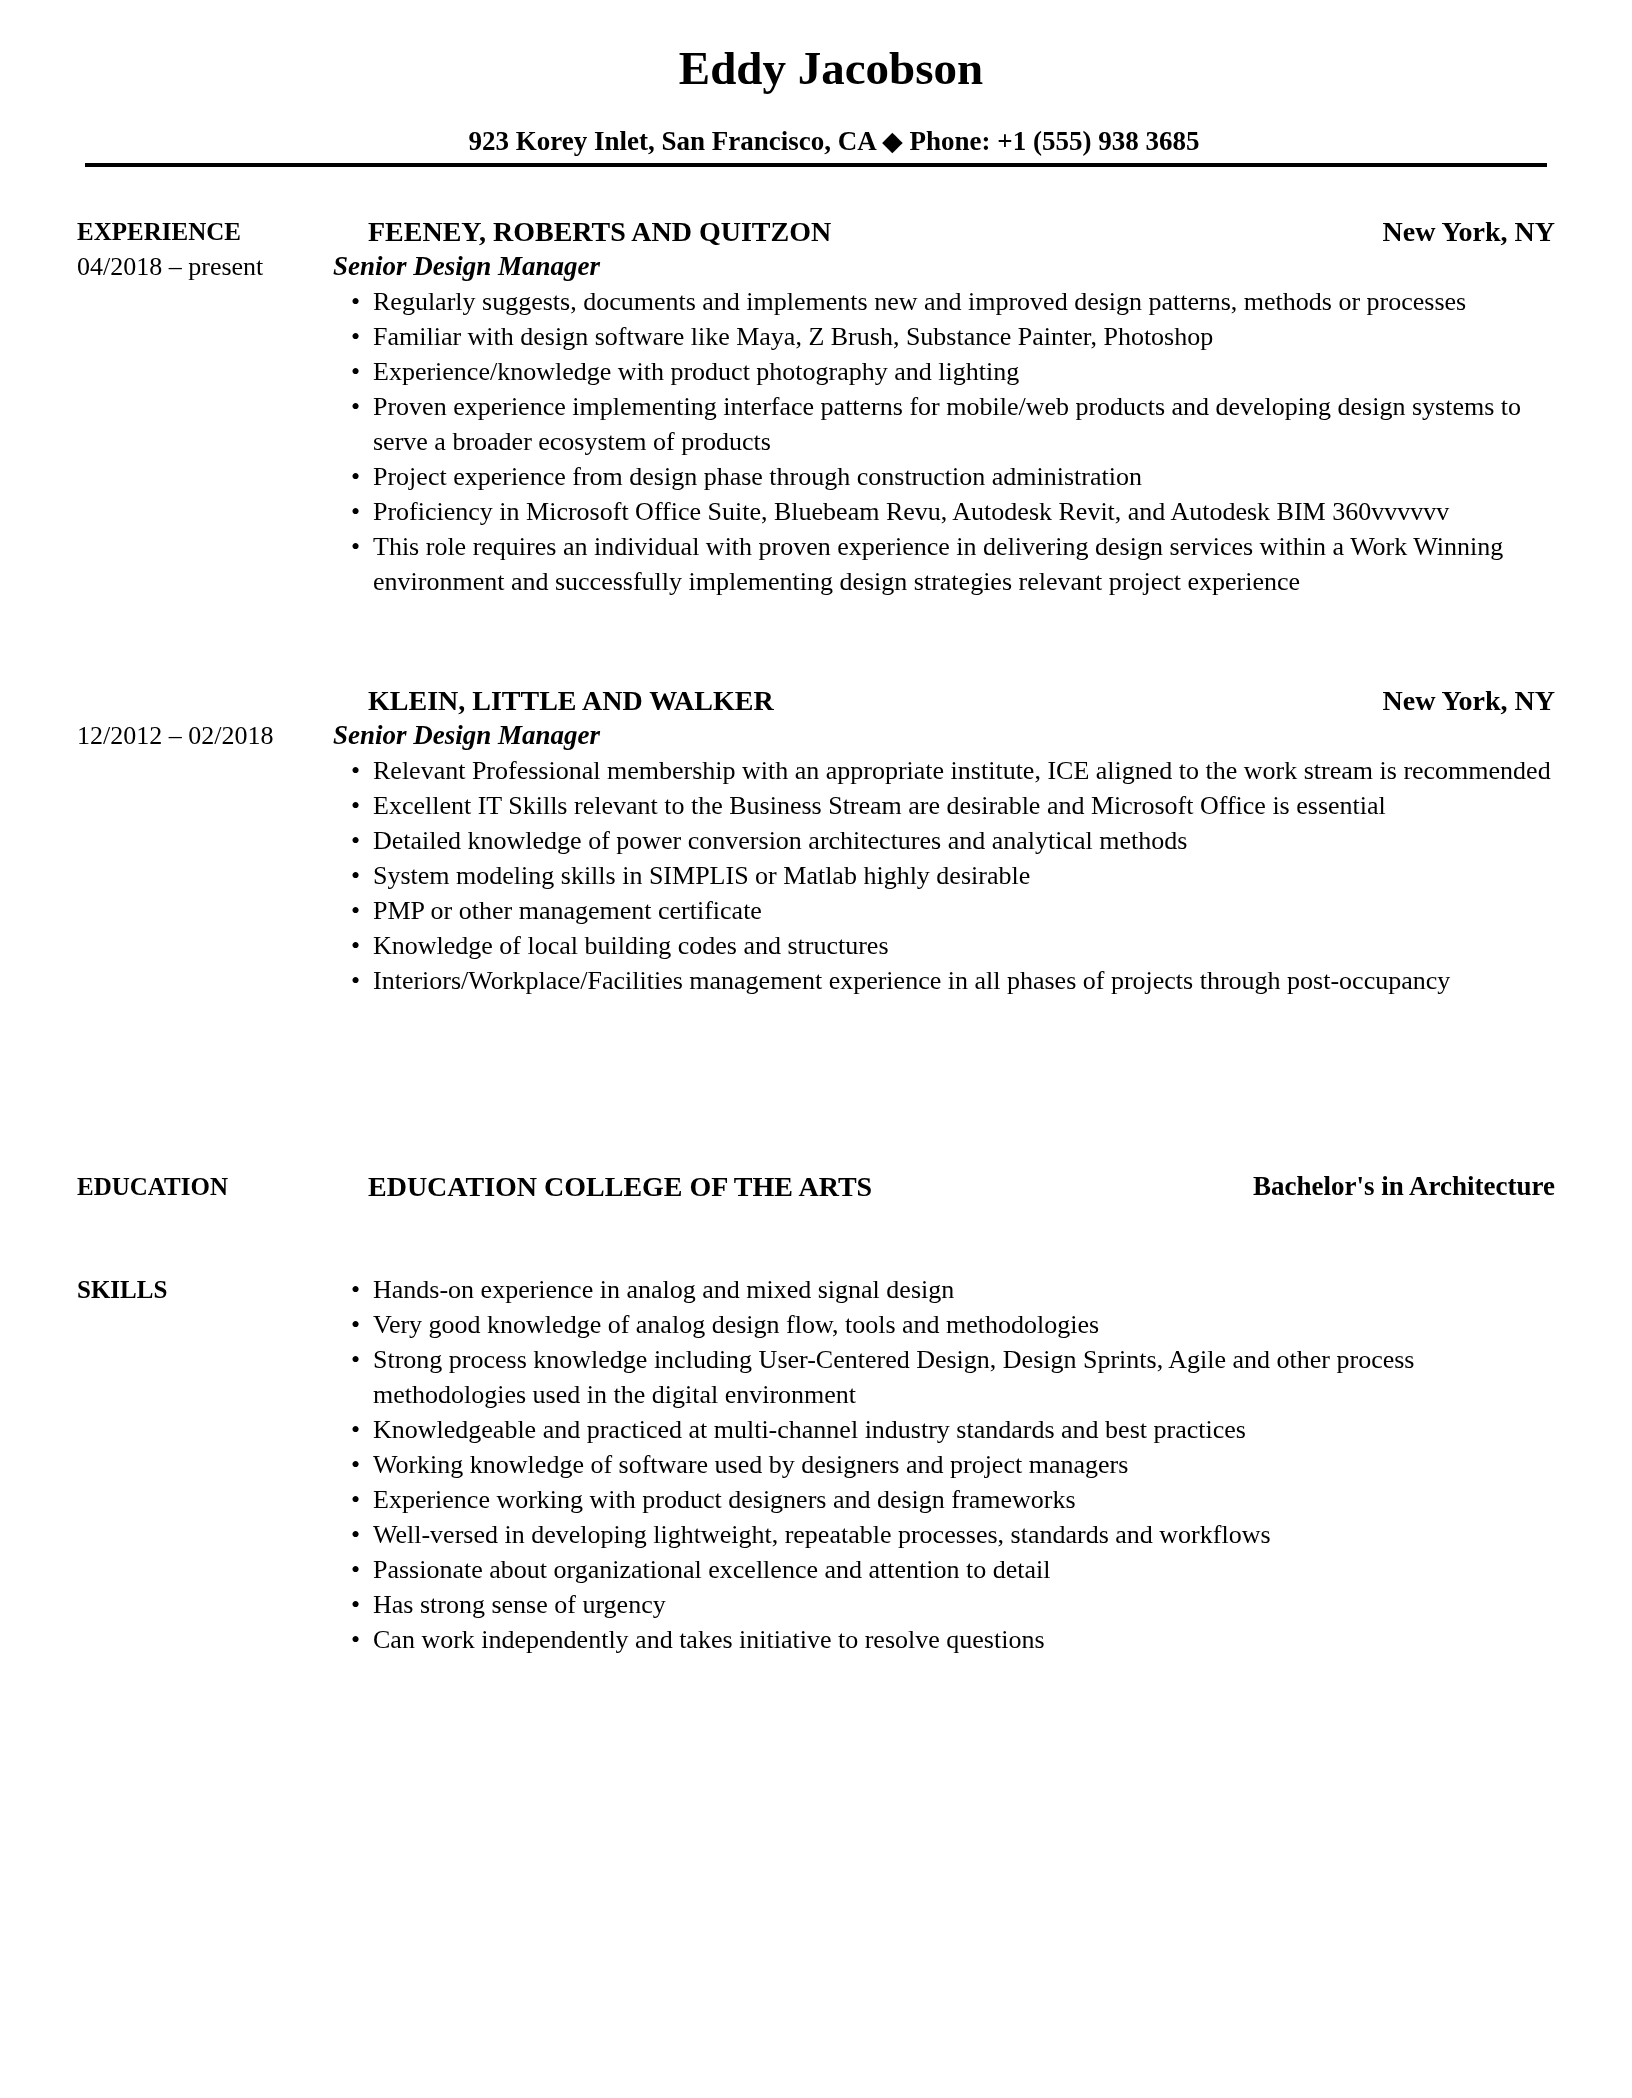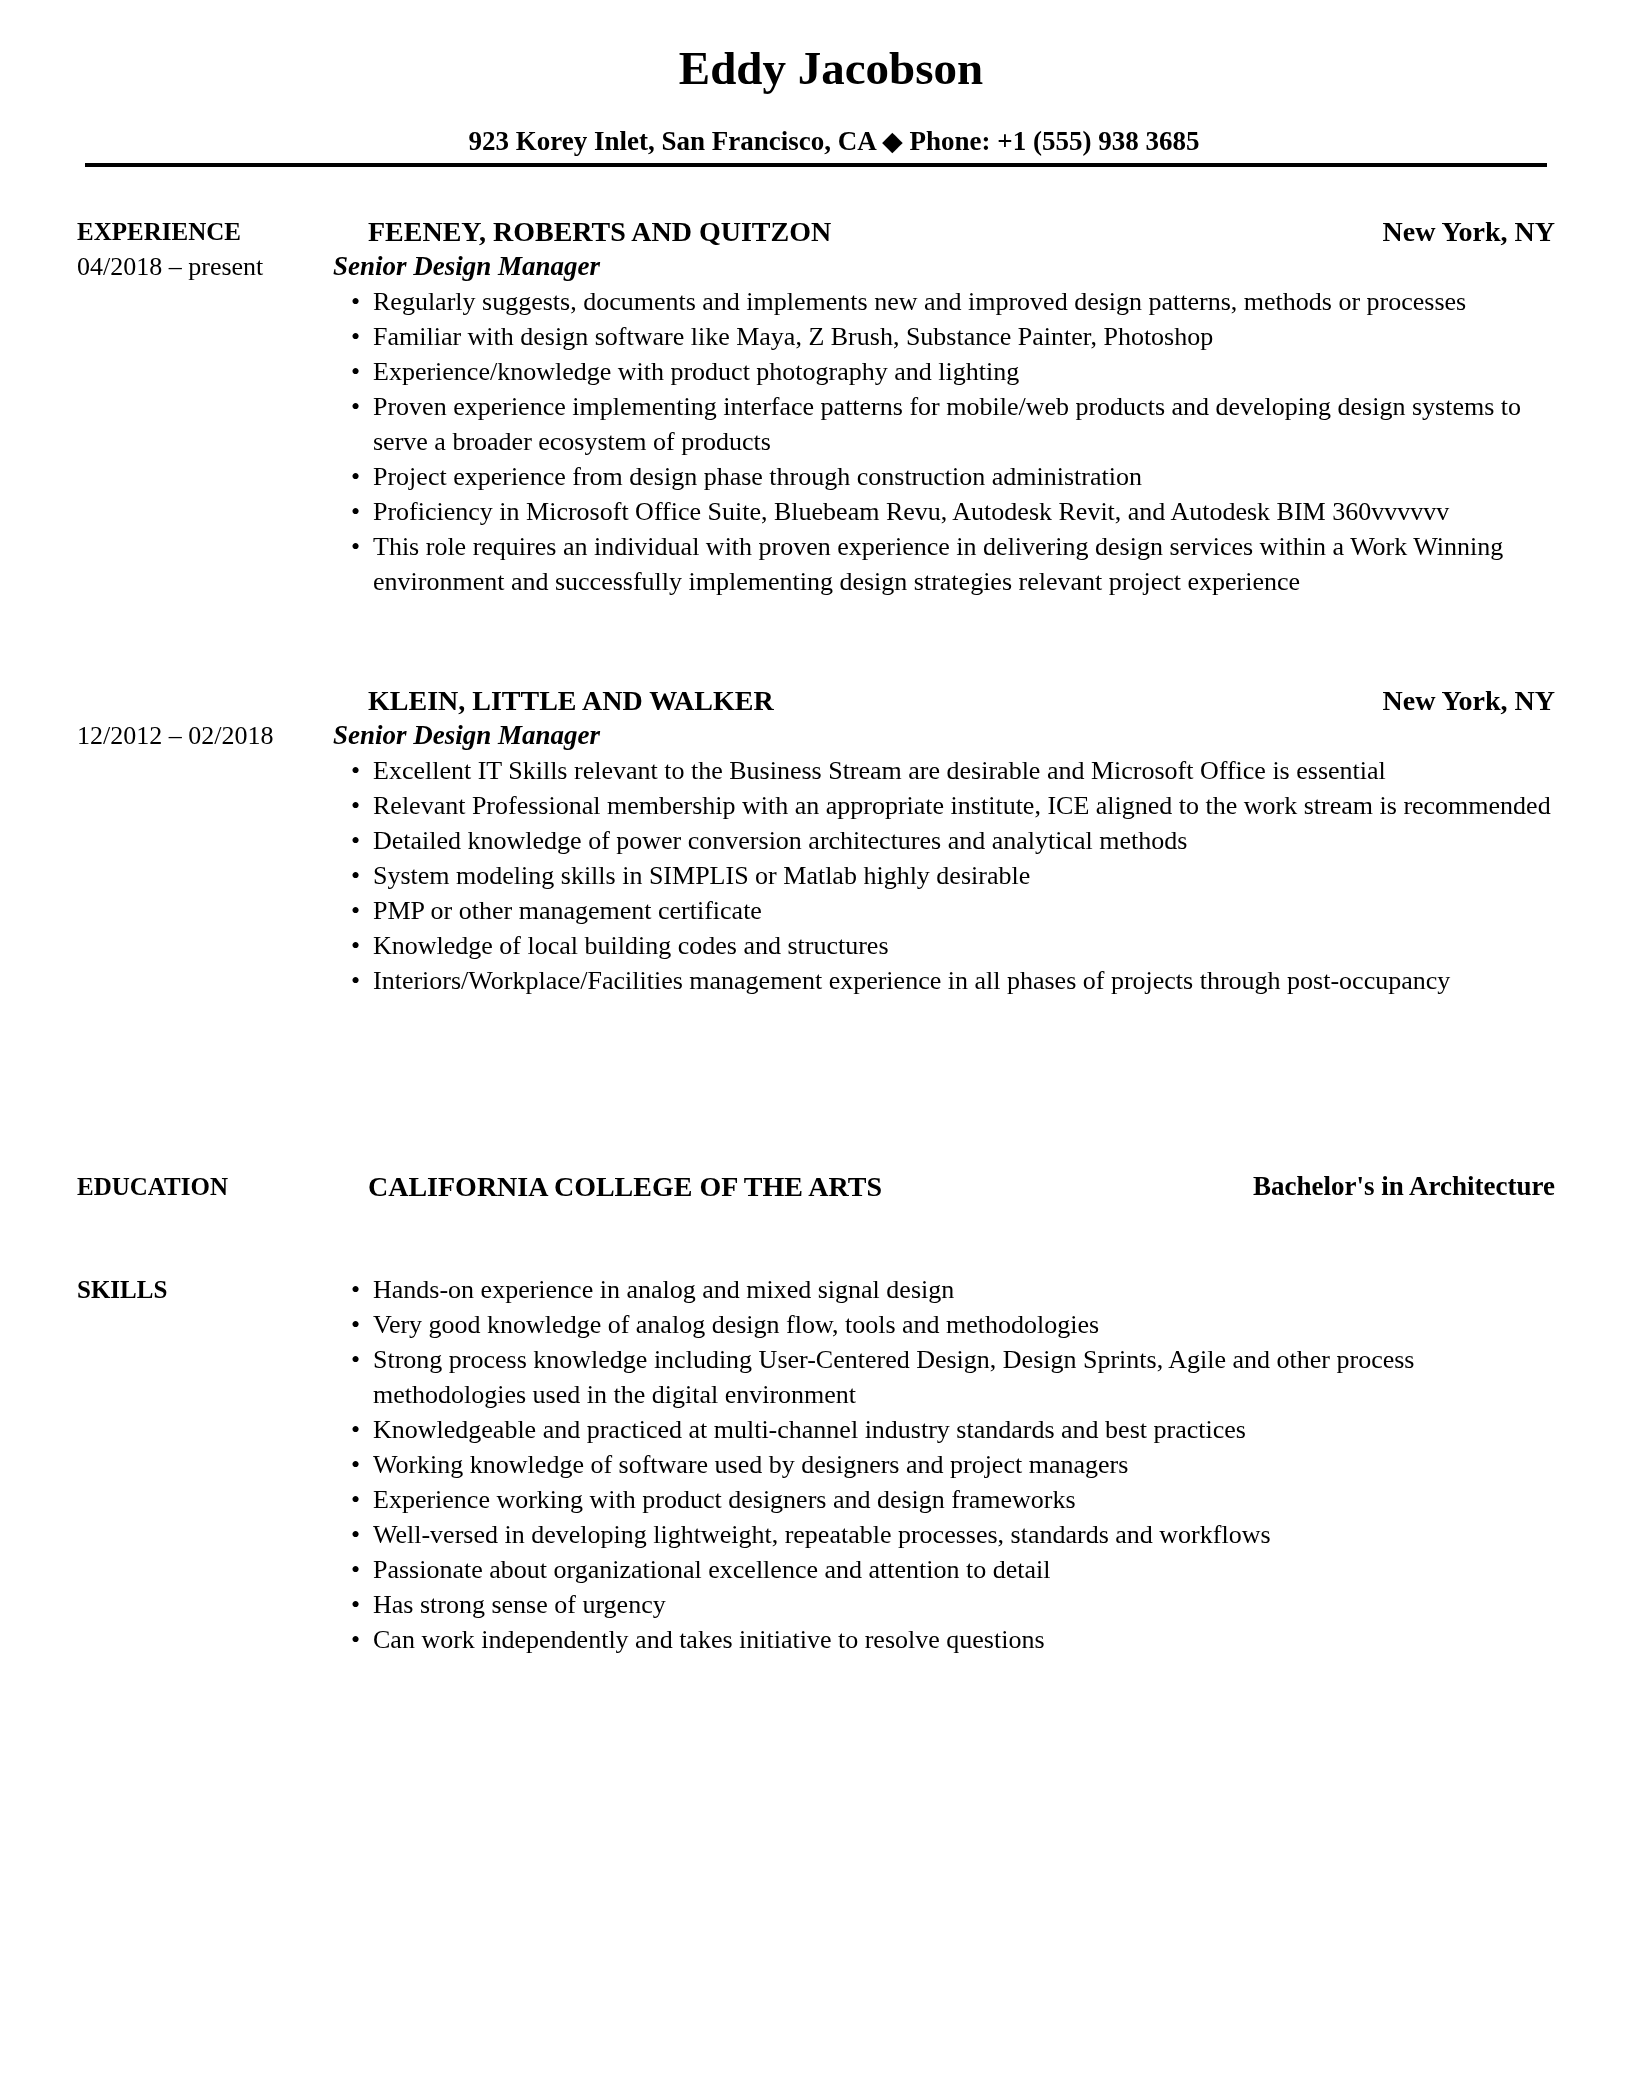--- a/index.html
+++ b/index.html
@@ -75,36 +75,36 @@
 
 <div class="section" style="top:683px;">
   <div class="date" style="top:35px;">12/2012 – 02/2018</div>
   <div class="main" style="top:0;">
     <div class="row">
       <span class="company">KLEIN, LITTLE AND WALKER</span>
       <span class="location">New York, NY</span>
     </div>
     <div class="role">Senior Design Manager</div>
     <ul class="bullets">
+      <li>Relevant Professional membership with an appropriate institute, ICE aligned to the work stream is recommended</li>
       <li>Excellent IT Skills relevant to the Business Stream are desirable and Microsoft Office is essential</li>
-      <li>Relevant Professional membership with an appropriate institute, ICE aligned to the work stream is recommended</li>
       <li>Detailed knowledge of power conversion architectures and analytical methods</li>
       <li>System modeling skills in SIMPLIS or Matlab highly desirable</li>
       <li>PMP or other management certificate</li>
       <li>Knowledge of local building codes and structures</li>
       <li>Interiors/Workplace/Facilities management experience in all phases of projects through post-occupancy</li>
     </ul>
   </div>
 </div>
 
 <div class="section" style="top:1169px;">
   <div class="sec-label" style="top:0;">EDUCATION</div>
   <div class="main" style="top:0;">
     <div class="row">
-      <span class="company">CALIFORNIA COLLEGE OF THE ARTS</span>
+      <span class="company">EDUCATION COLLEGE OF THE ARTS</span>
       <span class="degree">Bachelor's in Architecture</span>
     </div>
   </div>
 </div>
 
 <div class="section" style="top:1272px;">
   <div class="sec-label" style="top:0;">SKILLS</div>
   <div class="main" style="top:0;">
     <ul class="bullets">
       <li>Hands-on experience in analog and mixed signal design</li>

